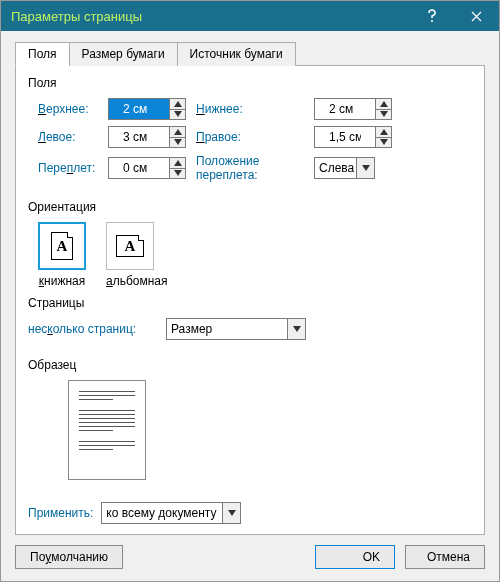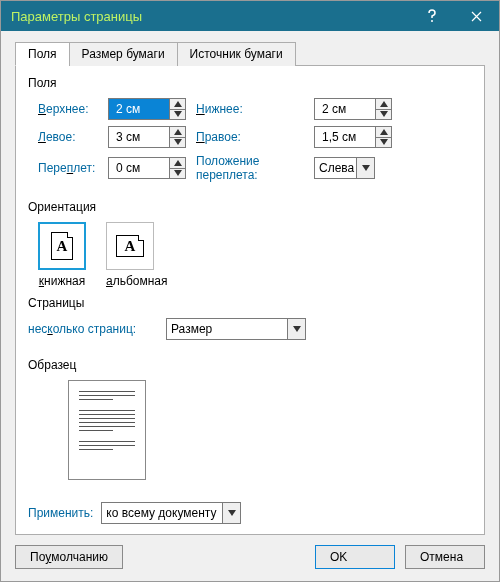--- a/index.html
+++ b/index.html
@@ -13,41 +13,41 @@
   .tabs { display: flex; position: relative; top: 1px; z-index: 2; }
   .tab { padding: 4px 12px; background: #f0f0f0; border: 1px solid #adadad; border-bottom: none; margin-right: -1px; cursor: default; }
   .tab.active { background: #fff; border-bottom: 1px solid #fff; }
   .panel { background: #fff; border: 1px solid #adadad; padding: 10px 12px; flex: 1; display: flex; flex-direction: column; gap: 8px; }
   .group-label { color: #000; }
   .row { display: flex; align-items: center; gap: 8px; }
   .mgrid { display: grid; grid-template-columns: 62px 80px 110px 80px; column-gap: 8px; row-gap: 6px; align-items: center; margin-left: 10px; }
   .lbl { color: #0369a1; }
   .u { text-decoration: underline; text-decoration-color: #000; }
   .spin { display: flex; width: 78px; height: 22px; border: 1px solid #7a7a7a; background: #fff; }
-  .spin input { flex: 1; width: 0; border: none; padding: 0 7px; font-size: 12px; outline: none; }
+  .spin input { flex: 1; width: 0; border: none; padding: 0 14px; font-size: 12px; outline: none; }
   .spin.sel input { background: #0a84d6; color: #fff; }
   .spin .arrows { width: 16px; display: flex; flex-direction: column; border-left: 1px solid #7a7a7a; }
   .spin .arrows div { flex: 1; display: flex; align-items: center; justify-content: center; background: #f0f0f0; cursor: default; }
   .spin .arrows div:first-child { border-bottom: 1px solid #7a7a7a; }
   .combo { display: flex; height: 22px; border: 1px solid #7a7a7a; background: #fff; align-items: center; }
   .combo span { flex: 1; padding: 0 4px; white-space: nowrap; overflow: hidden; }
   .combo .arr { width: 18px; height: 100%; display: flex; align-items: center; justify-content: center; background: #efefef; border-left: 1px solid #7a7a7a; cursor: default; }
   .orient { display: flex; gap: 20px; margin-left: 10px; }
   .orient .opt { text-align: center; }
   .orient .iconbox { width: 48px; height: 48px; border: 1px solid #bbb; display: flex; align-items: center; justify-content: center; margin-bottom: 4px; }
   .orient .opt.sel .iconbox { border: 2px solid #1a9cd8; }
   .pageicon.port { width: 22px; height: 28px; border: 1.5px solid #000; position: relative; display: flex; align-items: center; justify-content: center; }
   .pageicon.land { width: 28px; height: 22px; border: 1.5px solid #000; position: relative; display: flex; align-items: center; justify-content: center; }
   .pageicon .fold { position: absolute; top: -1px; right: -1px; width: 6px; height: 6px; background: #fff; border-left: 1.5px solid #000; border-bottom: 1.5px solid #000; }
   .big { font-family: "Times New Roman", serif; font-size: 15px; font-weight: bold; }
   .preview { width: 78px; height: 100px; border: 1px solid #888; background: #fff; margin-left: 40px; padding: 10px 10px; display: flex; flex-direction: column; gap: 3px; }
   .preview .ln { height: 1px; background: #555; }
   .preview .ln.sh { width: 60%; }
   .footer-row { display: flex; align-items: center; gap: 10px; margin-top: 10px; }
-  .btn { height: 24px; padding: 0 14px; background: #e9e9e9; border: 1px solid #8a8a8a; cursor: default; display: inline-flex; align-items: center; justify-content: space-between; }
+  .btn { height: 24px; padding: 0 14px; background: #e9e9e9; border: 1px solid #8a8a8a; cursor: default; display: inline-flex; align-items: center; justify-content: flex-end; }
   .btn.primary { border: 1.5px solid #0a84d6; }
   svg.caret { width: 8px; height: 6px; }
   svg.caret polygon { fill: #333; }
   .flex1 { flex: 1; }
   .sec-gap { height: 2px; }
 </style>
 </head>
 <body>
 
 <div class="dialog">

